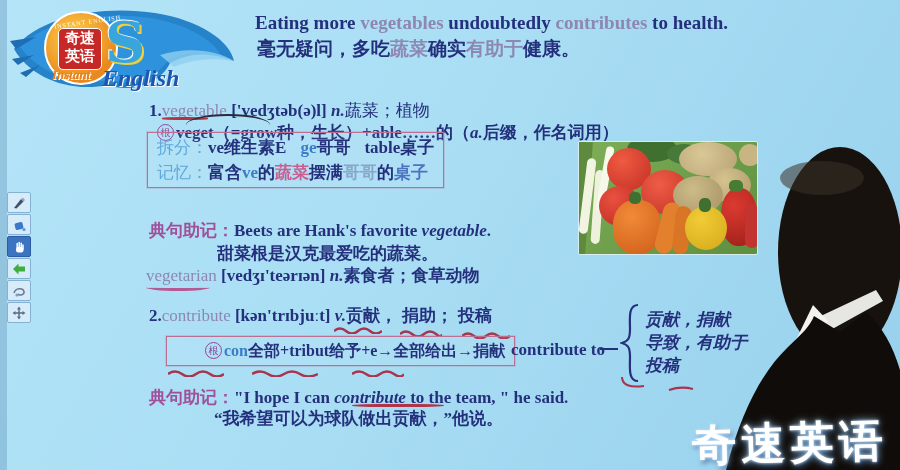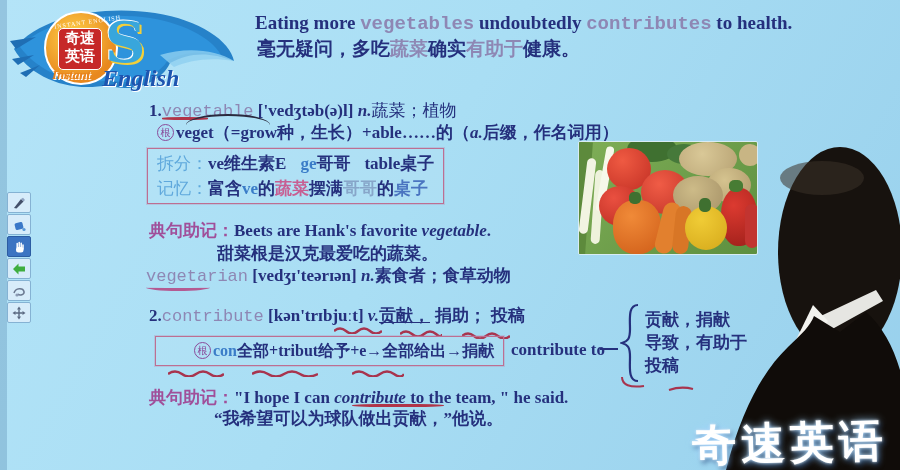--- a/index.html
+++ b/index.html
@@ -1,20 +1,20 @@
 <!DOCTYPE html>
 <html><head>
 <meta charset="utf-8">
 <style>
   html,body{margin:0;padding:0;}
   #screen{position:relative;width:900px;height:470px;overflow:hidden;
           background:linear-gradient(120deg,#b4e4f8 0%,#a9def4 45%,#98d0ec 100%);
           font-family:"Liberation Serif","DejaVu Serif",serif;}
   .abs{position:absolute;white-space:nowrap;}
-  .navy{color:#25307d;} .muted{color:#8e87b4;font-family:Liberation Mono, monospace;} .blue{color:#3a7cc8;}
+  .navy{color:#25307d;} .muted{color:#8e87b4;} .blue{color:#3a7cc8;}
   .pink{color:#c75f93;} .lblue{color:#5fa8dc;} .mag{color:#a04f9a;}
   .greyblue{color:#87a6c9;} .tblue{color:#4a74c0;}
   .b{font-weight:bold;} .i{font-style:italic;}
   .t17{font-size:17px;} .t16{font-size:16px;} .t19{font-size:19px;}
   .rootmark{display:inline-block;width:15px;height:15px;line-height:15px;border:1px solid #8a4a9a;
             border-radius:50%;font-size:10px;text-align:center;color:#8a4a9a;vertical-align:2px;margin-right:2px;}
   .memobox{border:1.4px solid #bd6f92;box-shadow:0 0 0 1px rgba(190,110,150,.25);padding:2px 9px;background:rgba(255,255,255,.06);}
   .redline{position:absolute;background:#b03448;border-radius:45%;}
   .toolbar-btn{width:24px;height:21px;margin-bottom:1px;background:#d7ecfa;border:1px solid #85b2d3;
                border-radius:2px;display:flex;align-items:center;justify-content:center;box-sizing:border-box;}
@@ -23,21 +23,21 @@
              background:linear-gradient(#6ba0d8 0,#6ba0d8 2px,#2e62ac 2px,#2e62ac 9px,#1c4886 9px,#16396e 100%);}
   #officetext{position:absolute;left:651px;top:2px;font-size:8px;color:#a9bdd9;font-family:"Liberation Sans",sans-serif;}
   #watermark{position:absolute;left:692px;top:414px;z-index:8;font-size:44px;font-weight:bold;color:#ffffff;
              letter-spacing:5px;transform:rotate(-1.5deg);
              text-shadow:0 0 9px #9fd4ff,0 0 3px #ffffff,2px 3px 5px rgba(0,30,80,.65);}
   #logo{position:absolute;left:10px;top:3px;width:228px;height:90px;}
   .photo{position:absolute;left:578px;top:141px;width:178px;height:112px;overflow:hidden;border-radius:2px;
          border:1px solid #d8ecf4;background:linear-gradient(135deg,#7fae57,#5d8f3f);}
   .ph{position:absolute;}
   .wavy{position:absolute;}
-  .brace-item{font-size:17px;color:#25307d;position:absolute;}
+  .brace-item{font-size:17px;color:#25307d;position:absolute;font-style:italic;}
 </style>
 </head>
 <body>
 
 <div id="screen">
 
   <div id="logo">
     <svg width="228" height="90" viewBox="0 0 228 90">
       <path d="M4 46 C 30 12 95 2 145 10 C 190 17 220 38 224 58 C 198 48 178 50 160 60 C 150 82 118 90 98 82 C 58 90 20 74 4 46 Z" fill="#1f7cc6" opacity="0.95"></path>
       <path d="M10 44 C 34 18 90 8 140 15 C 178 21 205 38 212 54 C 192 47 174 49 158 57 C 146 76 120 83 100 77 C 62 84 28 68 10 44 Z" fill="#2e93dc"></path>
@@ -67,21 +67,21 @@
     <span class="navy b">['vedʒtəb(ə)l]</span>
     <span class="navy b i">n.</span><span class="navy" style="font-weight:400;">蔬菜；植物</span>
   </div>
   <div class="redline" style="left:162px;top:117px;width:46px;height:2.5px;"></div>
   <div class="abs" style="left:186px;top:114px;width:84px;height:9px;border-top:2px solid #2a2a3e;border-radius:50%/100% 100% 0 0;"></div>
 
   <div class="abs t17" style="left:157px;top:121px;">
     <span class="rootmark">根</span><span class="navy b">veget</span><span class="navy" style="font-weight:600;">（=grow种，生长）+able……的（</span><span class="navy b i">a.</span><span class="navy" style="font-weight:600;">后缀，作名词用）</span>
   </div>
 
-  <div class="abs memobox t17" style="left:147px;top:148px;line-height:25px;font-family:Liberation Serif, serif;">
+  <div class="abs memobox t17" style="left:147px;top:132px;line-height:25px;font-family:Liberation Serif, serif;">
     <div>
       <span class="lblue">拆分：</span><span class="navy b">ve</span><span class="navy" style="font-weight:600;">维生素E</span><span style="display:inline-block;width:14px;"></span><span class="blue b">ge</span><span class="navy" style="font-weight:600;">哥哥</span><span style="display:inline-block;width:14px;"></span><span class="navy b">table</span><span class="navy" style="font-weight:600;">桌子</span>
     </div>
     <div>
       <span class="lblue">记忆：</span><span class="navy" style="font-weight:600;">富含</span><span class="blue b">ve</span><span class="navy" style="font-weight:600;">的</span><span class="pink" style="font-weight:600;">蔬菜</span><span class="navy" style="font-weight:600;">摆满</span><span class="greyblue" style="font-weight:600;">哥哥</span><span class="navy" style="font-weight:600;">的</span><span class="tblue" style="font-weight:600;">桌子</span>
     </div>
   </div>
 
   <div class="abs t17" style="left:149px;top:219px;">
     <span class="mag" style="font-weight:600;">典句助记：</span><span class="navy b">Beets are Hank's favorite </span><span class="navy b i">vegetable</span><span class="navy b">.</span>
@@ -91,33 +91,33 @@
   <div class="abs t17" style="left:146px;top:264px;">
     <span class="muted">vegetarian</span>
     <span class="navy b">[vedʒɪ'teərɪən]</span>
     <span class="navy b i">n.</span><span class="navy" style="font-weight:600;">素食者；食草动物</span>
   </div>
   <div class="abs" style="left:146px;top:284px;width:64px;height:4px;border-bottom:3px solid #b45a92;border-radius:0 0 50% 50%;"></div>
 
   <div class="abs t17" style="left:149px;top:304px;">
     <span class="navy b">2.</span><span class="muted">contribute</span>
     <span class="navy b">[kən'trɪbjuːt]</span>
-    <span class="navy b i">v.</span><span class="navy" style="font-weight:600;text-decoration:underline;">贡献，</span><span class="navy" style="font-weight:600;margin-left:5px;">捐助；</span><span class="navy" style="font-weight:600;margin-left:5px;">投稿</span>
+    <span class="navy b i">v.</span><span class="navy" style="font-weight:600;">贡献，</span><span class="navy" style="font-weight:600;margin-left:5px;">捐助；</span><span class="navy" style="font-weight:600;margin-left:5px;">投稿</span>
   </div>
   <svg class="wavy" style="left:334px;top:325px;" width="48" height="9">
       <path d="M0 6 Q6 1 12 6 T24 6 T36 6 T48 6" stroke="#a8344e" stroke-width="2.4" fill="none"></path>
     </svg>
   <svg class="wavy" style="left:400px;top:328px;" width="42" height="9">
       <path d="M0 6 Q6 1 12 6 T24 6 T36 6 T42 6" stroke="#a8344e" stroke-width="2.4" fill="none"></path>
     </svg>
   <svg class="wavy" style="left:462px;top:330px;" width="48" height="9">
       <path d="M0 6 Q6 1 12 6 T24 6 T36 6 T48 6" stroke="#a8344e" stroke-width="2.4" fill="none"></path>
     </svg>
 
-  <div class="abs memobox t16" style="left:155px;top:336px;line-height:24px;padding-left:38px;">
+  <div class="abs memobox t16" style="left:166px;top:336px;line-height:24px;padding-left:38px;">
     <span class="rootmark">根</span><span class="blue b">con</span><span class="navy" style="font-weight:600;">全部+</span><span class="navy b">tribut</span><span class="navy" style="font-weight:600;">给予+</span><span class="navy b">e</span><span class="navy" style="font-weight:600;">→全部给出→捐献</span>
   </div>
   <svg class="wavy" style="left:168px;top:368px;" width="56" height="9">
       <path d="M0 6 Q7 1 14 6 T28 6 T42 6 T56 6" stroke="#a8344e" stroke-width="2.4" fill="none"></path>
     </svg>
   <svg class="wavy" style="left:252px;top:368px;" width="66" height="9">
       <path d="M0 6 Q8 1 16 6 T32 6 T48 6 T66 6" stroke="#a8344e" stroke-width="2.4" fill="none"></path>
     </svg>
   <svg class="wavy" style="left:352px;top:368px;" width="52" height="9">
       <path d="M0 6 Q7 1 14 6 T28 6 T42 6 T52 6" stroke="#a8344e" stroke-width="2.4" fill="none"></path>

